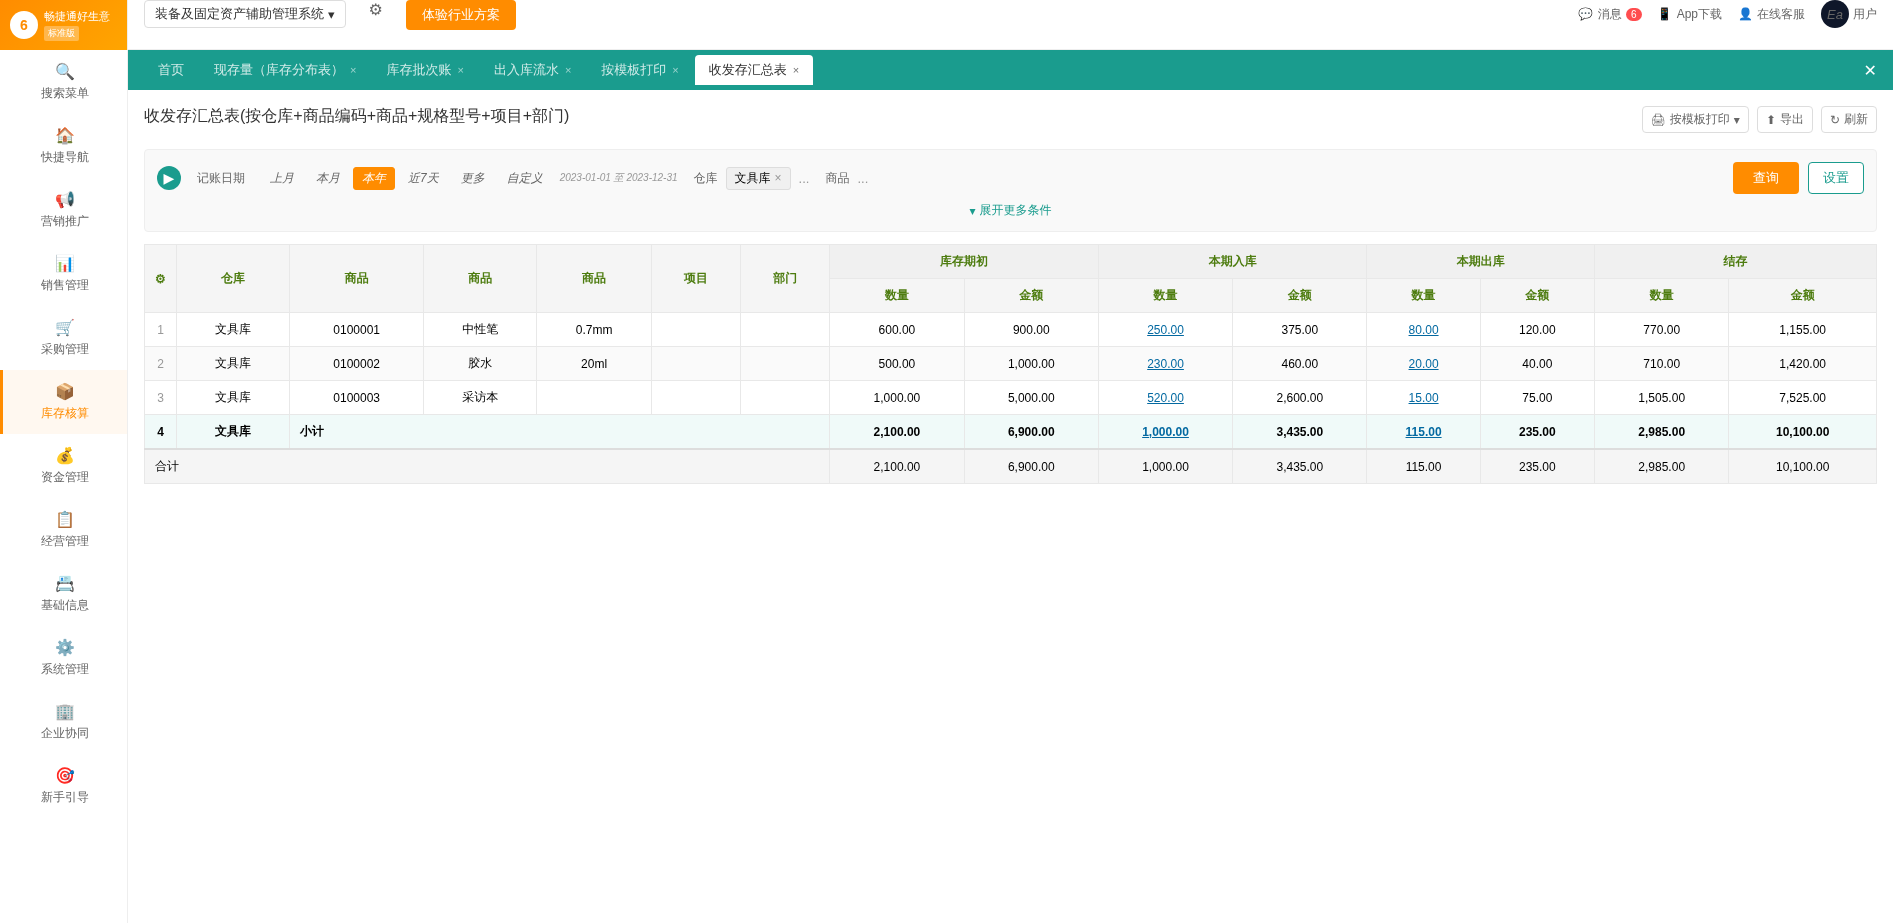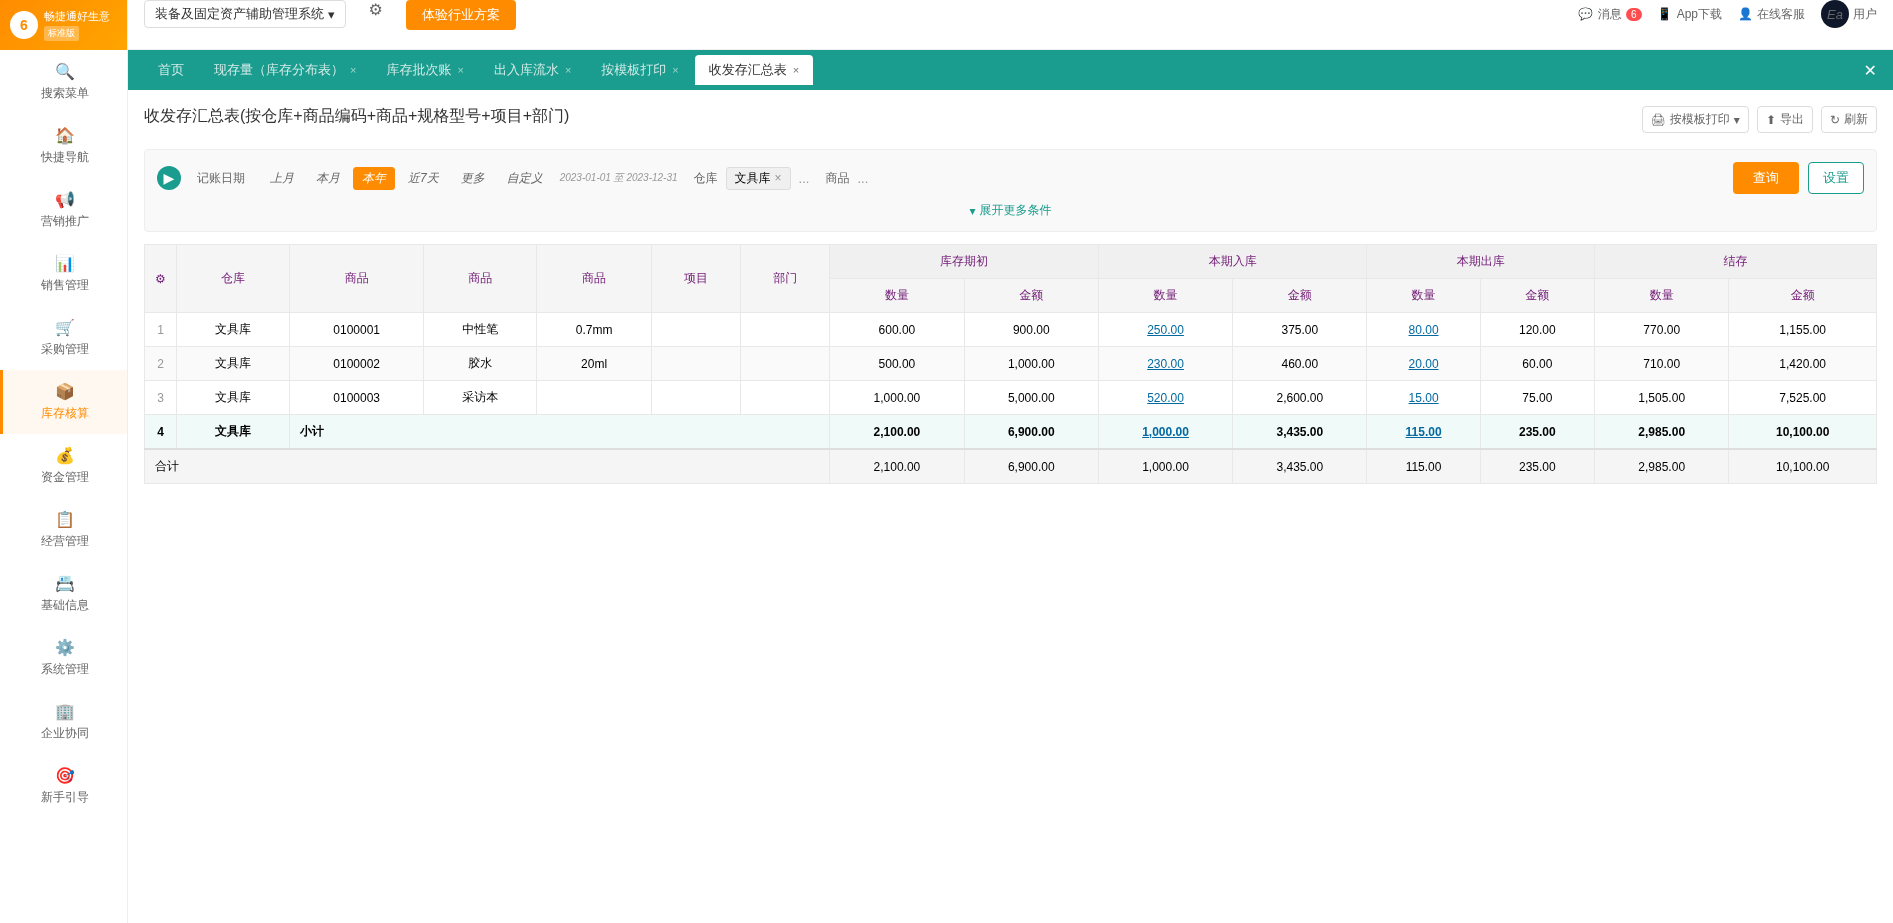--- a/index.html
+++ b/index.html
@@ -59,21 +59,21 @@
     .filter-goods { display: flex; align-items: center; gap: 8px; }
     .filter-action-right { margin-left: auto; display: flex; gap: 9px; }
     .btn-query { background: #ff8c00; color: #fff; border: none; border-radius: 4px; padding: 6px 20px; cursor: pointer; font-size: 13px; }
     .btn-settings { color: #1a9c8e; border: 1px solid #1a9c8e; background: #fff; border-radius: 4px; padding: 6px 14px; cursor: pointer; font-size: 13px; }
     .expand-more { color: #1a9c8e; font-size: 12px; cursor: pointer; display: flex; align-items: center; gap: 4px; margin-top: 8px; justify-content: center; }
 
     
     .data-table { width: 100%; border-collapse: collapse; font-size: 12px; }
     .data-table th, .data-table td { border: 1px solid #e8e8e8; padding: 8px 10px; text-align: center; white-space: nowrap; }
     .data-table thead { background: #f5f5f5; }
-    .data-table thead th { color: #701a75; font-weight: 400; }
+    .data-table thead th { color: #4d7c0f; font-weight: 700; }
     .data-table tbody tr:nth-child(even) { background: #fafafa; }
     .data-table tfoot td { background: #f5f5f5; font-weight: 500; border-top: 2px solid #ddd; }
     .th-group { background: #f0f0f0; }
     .link-cell { color: #0369a1; text-decoration: underline; cursor: pointer; }
     .settings-icon-cell { width: 32px; }
     .row-num { color: #999; }
     .subhead-row td { font-weight: bold; background: #f0faf9; }
   </style>
 </head>
 <body>
@@ -310,21 +310,21 @@
     <td>0100002</td>
     <td>胶水</td>
     <td>20ml</td>
     <td></td>
     <td></td>
     <td>500.00</td>
     <td>1,000.00</td>
     <td class="link-cell">230.00</td>
     <td>460.00</td>
     <td class="link-cell">20.00</td>
-    <td>60.00</td>
+    <td>40.00</td>
     <td>710.00</td>
     <td>1,420.00</td>
   </tr>
             <tr>
     <td class="row-num">3</td>
     <td>文具库</td>
     <td>0100003</td>
     <td>采访本</td>
     <td></td>
     <td></td>

